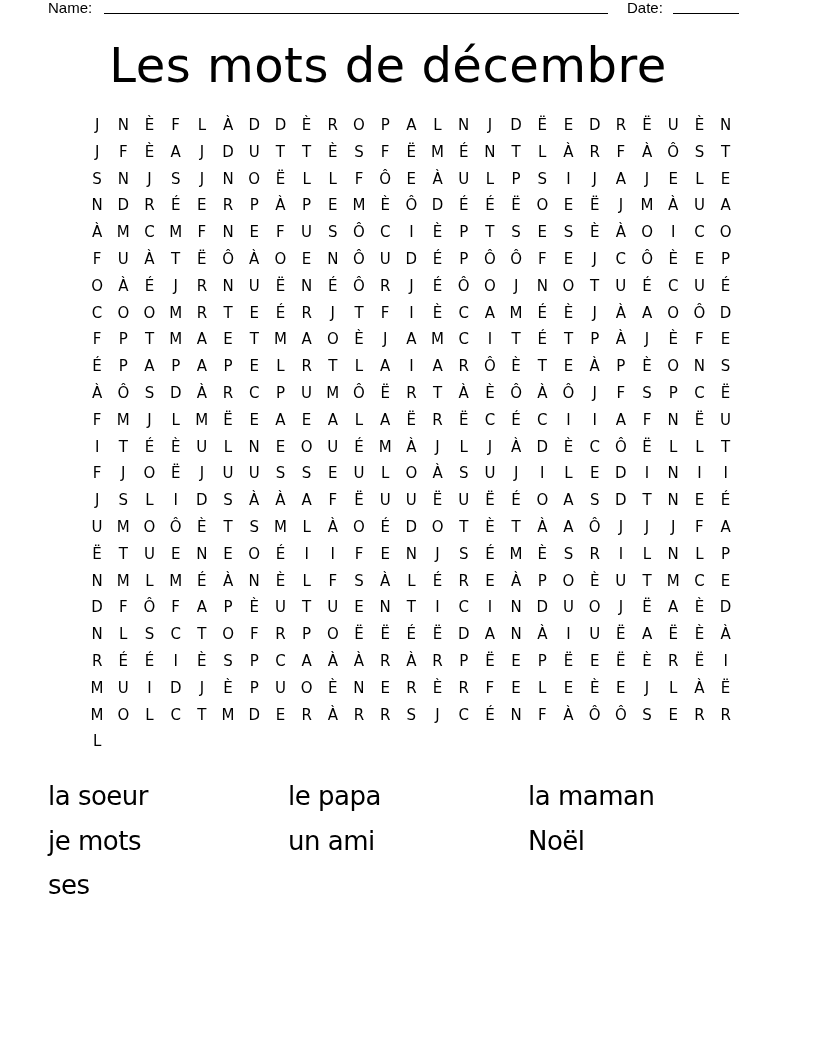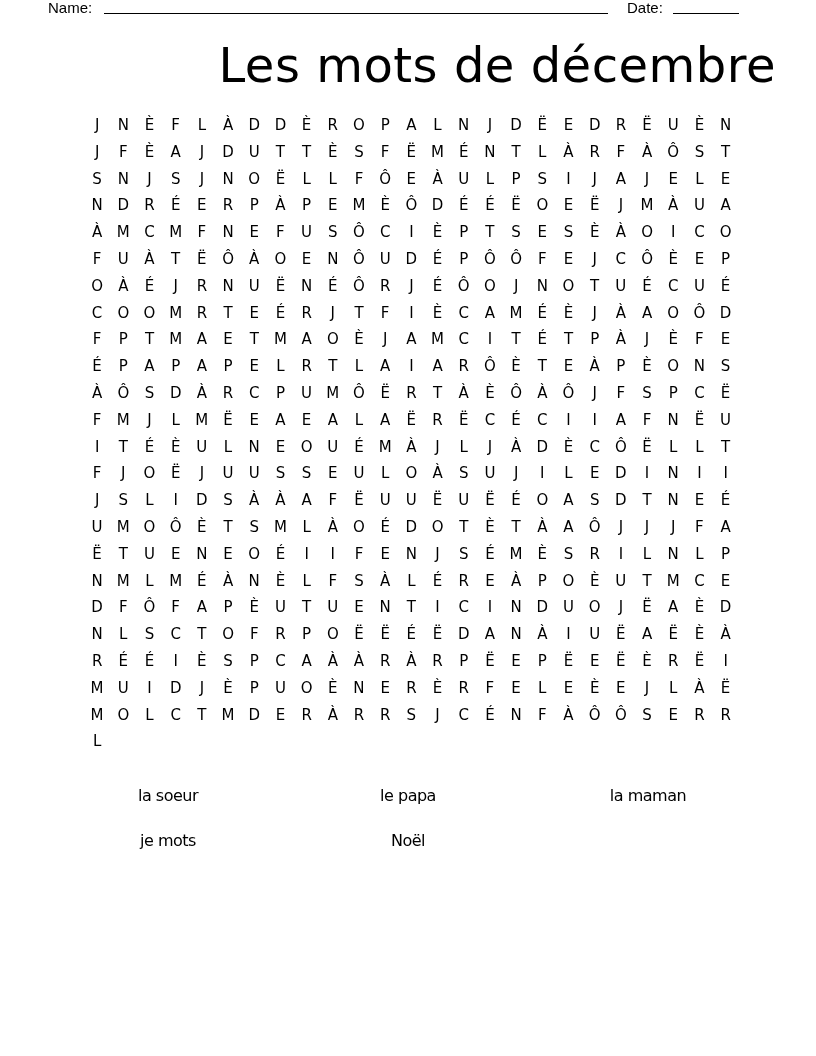--- a/index.html
+++ b/index.html
@@ -6,40 +6,39 @@
     body { width: 816px; height: 1056px; position: relative; overflow: hidden; color: #000; }
     .header-line {
       position: absolute; top: -2px; left: 48px; width: 700px; height: 20px;
       font-family: "Liberation Sans", sans-serif; font-size: 15px; line-height: 20px;
     }
     .name-label { position: absolute; left: 0; top: 0; }
     .name-line { position: absolute; left: 56px; top: 15px; width: 504px; border-bottom: 1px solid #000; }
     .date-label { position: absolute; left: 579px; top: 0; }
     .date-line { position: absolute; left: 625px; top: 15px; width: 66px; border-bottom: 1px solid #000; }
     .title {
-      position: absolute; top: 30px; left: 0; width: 776px; text-align: right;
+      position: absolute; top: 30px; left: 0; width: 776px; text-align: center;
       font-family: "DejaVu Sans", sans-serif; font-size: 48px; line-height: 70px;
       letter-spacing: 0.5px;
     }
     .grid {
       position: absolute; left: 84px; top: 112px;
       display: grid; grid-template-columns: repeat(25, 26.2px); grid-auto-rows: 26.8px;
     }
     .cell {
       font-family: "DejaVu Sans", sans-serif; font-size: 15px; text-align: center;
       line-height: 26.8px;
     }
     .words {
       position: absolute; left: 48px; top: 776px; width: 720px;
       display: grid; grid-template-columns: 240px 240px 240px; grid-auto-rows: 44.5px;
     }
     .word {
-      font-family: "DejaVu Sans", sans-serif; font-size: 16px; line-height: 40px;
+      font-family: "DejaVu Sans", sans-serif; font-size: 26px; line-height: 40px;
       letter-spacing: -0.5px;
-      text-align: center;
     }
   </style>
 </head>
 <body>
 
 <div class="header-line">
   <span class="name-label">Name:</span>
   <div class="name-line"></div>
   <span class="date-label">Date:</span>
   <div class="date-line"></div>
@@ -624,14 +623,16 @@
     <div class="cell">R</div>
     <div class="cell">R</div>
     <div class="cell">L</div>
   </div>
 
 <div class="words" id="words">
     <div class="word">la soeur</div>
     <div class="word">le papa</div>
     <div class="word">la maman</div>
     <div class="word">je mots</div>
+    <div class="word">un ami</div>
     <div class="word">Noël</div>
+    <div class="word">ses</div>
   </div>
 
 </body></html>

